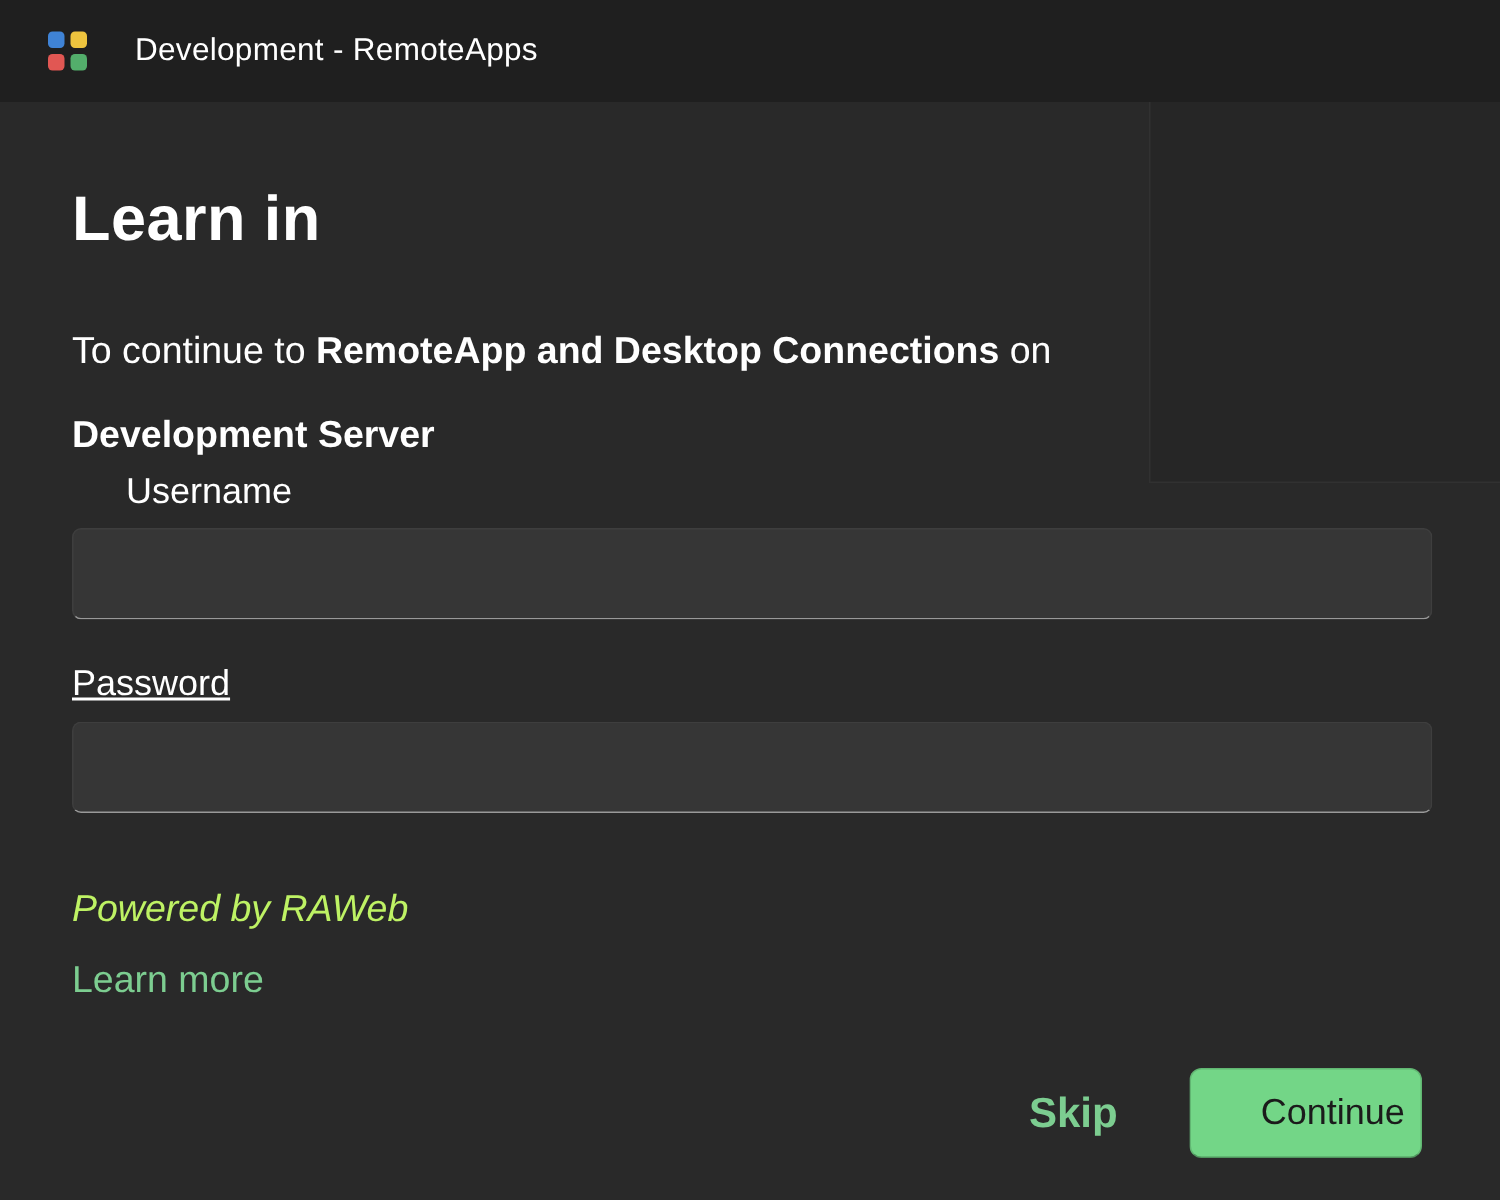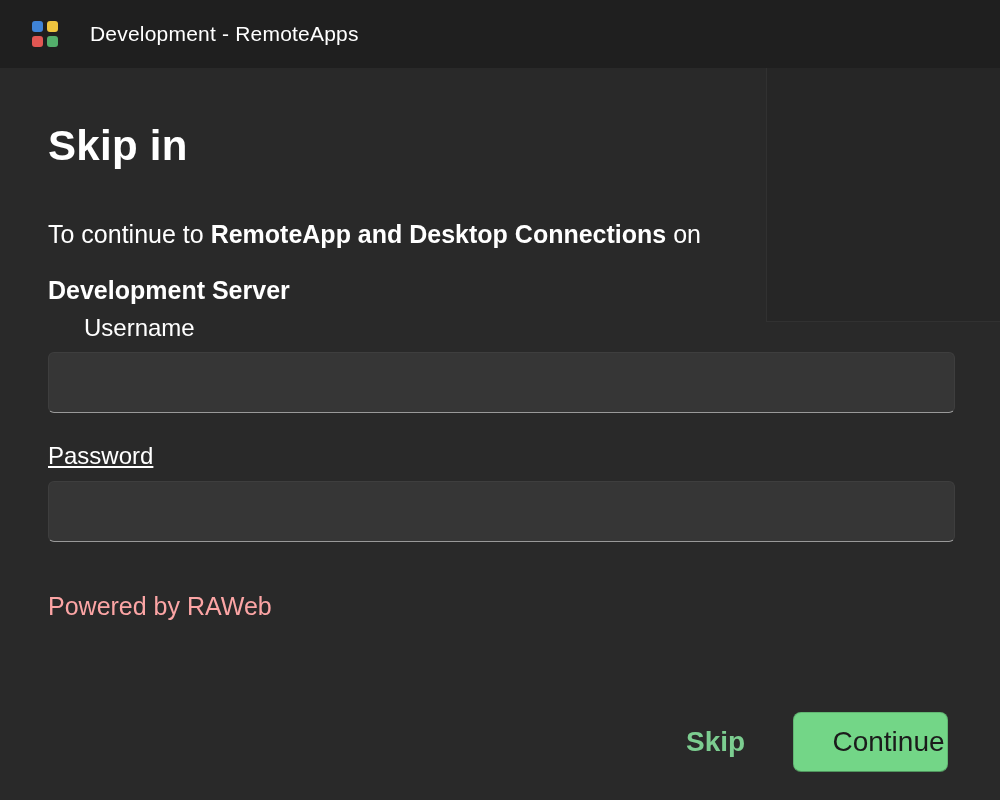--- a/index.html
+++ b/index.html
@@ -90,22 +90,23 @@
     font-size: 25px;
     font-family: "Liberation Sans", sans-serif;
     padding: 0 16px;
     outline: none;
   }
   .input-username { top: 284px; }
   .input-password { top: 413px; }
 
   .powered-by {
     position: absolute; left: 48px; top: 524px;
-    color: #fca5a5;
+    color: #bef264;
     font-size: 25px;
+    font-style: italic;
   }
   .learn-more {
     position: absolute; left: 48px; top: 571px;
     color: var(--link-green, #7ccd90);
     font-size: 25px;
     text-decoration: none;
     cursor: pointer;
   }
 
   .skip-button {
@@ -121,21 +122,21 @@
     font-weight: bold;
   }
   .continue-button {
     position: absolute; left: 793px; top: 644px;
     width: 155px; height: 60px;
     background: var(--accent-green, #73d687);
     border: 1px solid rgba(0,0,0,0.15);
     border-bottom-color: rgba(0,0,0,0.30);
     border-radius: 8px;
     color: #1b1b1b;
-    font-size: 28px;
+    font-size: 24px;
     font-family: "Liberation Sans", sans-serif;
     cursor: pointer;
     padding-left: 36px;
   }
 </style>
 </head>
 <body>
 
 <div class="titlebar">
   <div class="logo">
@@ -143,27 +144,28 @@
     <span class="tile tile-yellow"></span>
     <span class="tile tile-red"></span>
     <span class="tile tile-green"></span>
   </div>
   <span class="titlebar-title">Development - RemoteApps</span>
 </div>
 
 <div class="main">
   <div class="dim-corner"></div>
 
-  <h1 class="heading">Skip in</h1>
+  <h1 class="heading">Learn in</h1>
 
   <p class="subtitle"><span>To continue to </span><b>RemoteApp and Desktop Connections</b><span> on </span><b>Development Server</b></p>
 
   <label class="field-label label-username">Username</label>
   <input class="text-input input-username" type="text" value="" style="">
 
   <label class="field-label label-password">Password</label>
   <input class="text-input input-password" type="password" value="" style="">
 
   <div class="powered-by">Powered by RAWeb</div>
+  <a class="learn-more">Learn more</a>
 
   <button class="skip-button">Skip</button>
   <button class="continue-button">Continue</button>
 </div>
 
 </body></html>

